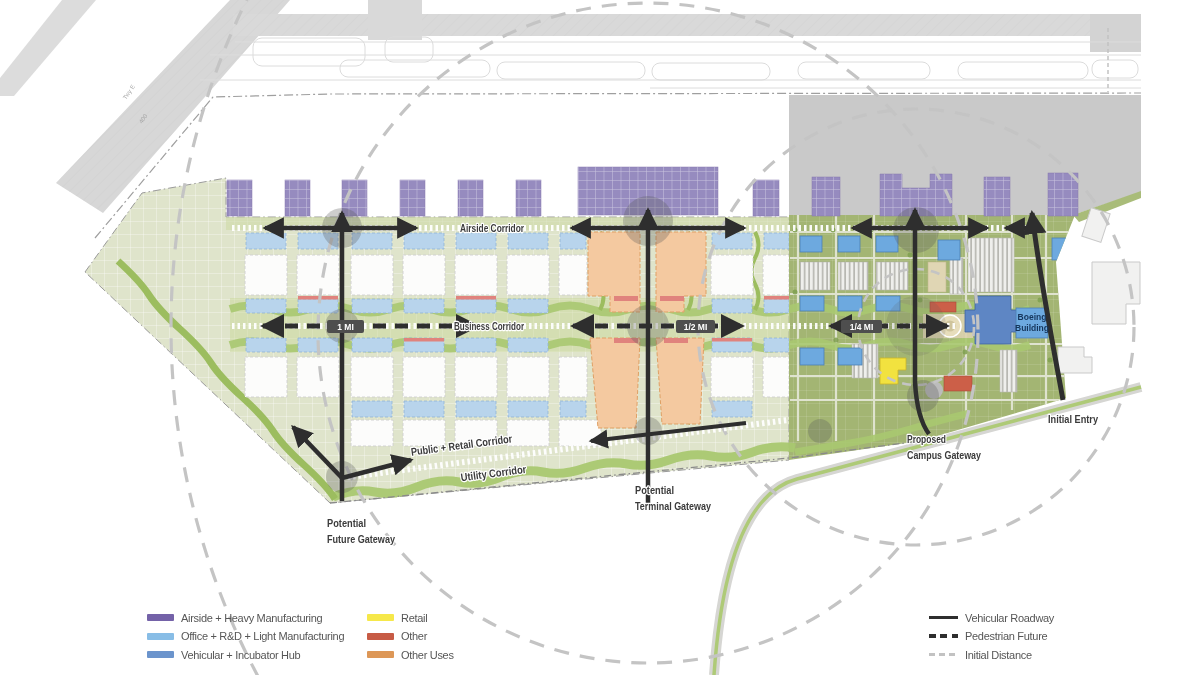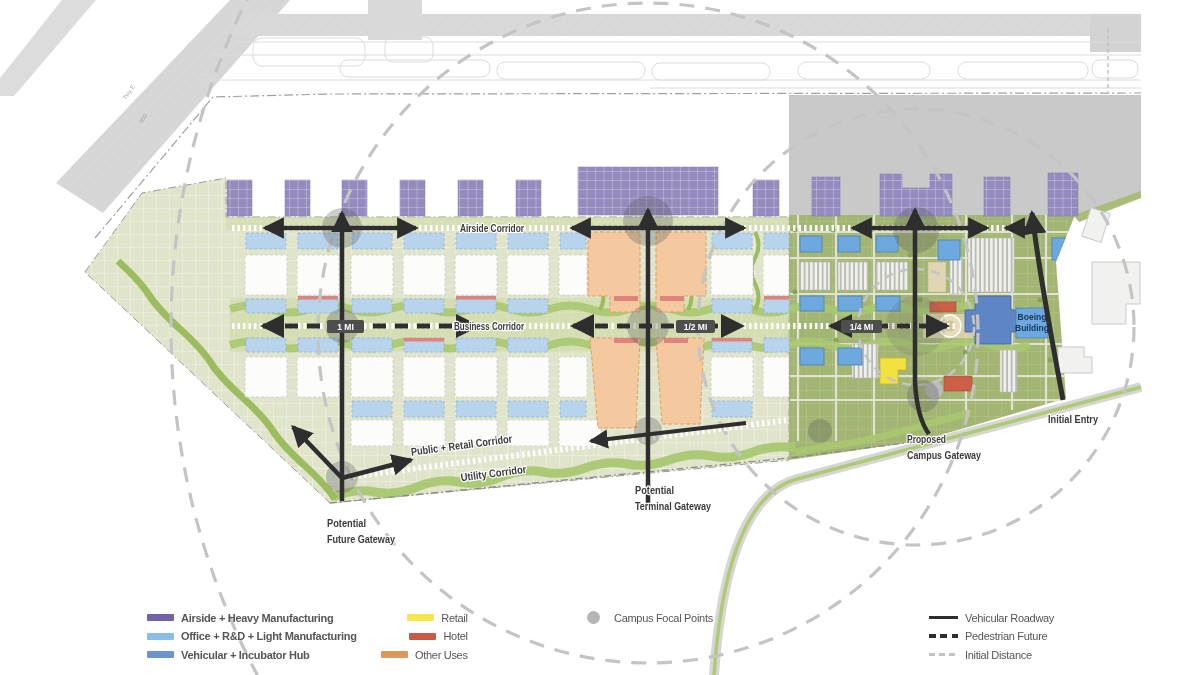--- a/index.html
+++ b/index.html
@@ -367,57 +367,51 @@
     <text class="map-label" x="635" y="510" textLength="76" lengthAdjust="spacingAndGlyphs">Terminal Gateway</text>
     <text class="map-label" x="907" y="443" textLength="39" lengthAdjust="spacingAndGlyphs">Proposed</text>
     <text class="map-label" x="907" y="459" textLength="74" lengthAdjust="spacingAndGlyphs">Campus Gateway</text>
     <text class="map-label" x="1048" y="423" textLength="50" lengthAdjust="spacingAndGlyphs">Initial Entry</text>
     <text class="bldg-label" text-anchor="middle" x="1032" y="320">Boeing</text>
     <text class="bldg-label" text-anchor="middle" x="1032" y="331">Building</text>
   </g>
 </svg>
 
 <div>
-  <div class="lg-col" style="left:147px;top:611px;font-weight:bold;">
+  <div class="lg-col" style="left:147px;top:611px;">
     <div class="lg-row">
       <span class="sw" style="background: rgb(116, 98, 168);"></span>
       <span class="lg-label">Airside + Heavy Manufacturing</span>
     </div>
     <div class="lg-row">
       <span class="sw" style="background: rgb(136, 189, 230);"></span>
       <span class="lg-label">Office + R&amp;D + Light Manufacturing</span>
     </div>
     <div class="lg-row">
       <span class="sw" style="background: rgb(107, 148, 204);"></span>
       <span class="lg-label">Vehicular + Incubator Hub</span>
     </div>
   </div>
 
-  <div class="lg-col" style="left:381px;top:611px;align-items:flex-end;">
+  <div class="lg-col" style="left:367px;top:611px;">
     <div class="lg-row">
       <span class="sw" style="background: rgb(246, 232, 74);"></span>
       <span class="lg-label">Retail</span>
     </div>
     <div class="lg-row">
       <span class="sw" style="background: rgb(199, 91, 69);"></span>
-      <span class="lg-label">Hotel</span>
+      <span class="lg-label">Other</span>
     </div>
     <div class="lg-row">
       <span class="sw" style="background: rgb(221, 151, 87);"></span>
       <span class="lg-label">Other Uses</span>
     </div>
   </div>
 
   <div class="lg-col" style="left:580px;top:611px;">
-    <div class="lg-row">
-      <span class="sw-wrap">
-            <span class="sw-circle" style="background: rgb(181, 181, 181);"></span>
-          </span>
-      <span class="lg-label">Campus Focal Points</span>
-    </div>
   </div>
 
   <div class="lg-col" style="left:929px;top:611px;">
     <div class="lg-row">
       <span class="ln ln-solid" style="border-top-color: rgb(46, 46, 46);"></span>
       <span class="lg-label">Vehicular Roadway</span>
     </div>
     <div class="lg-row">
       <span class="ln ln-dashb"></span>
       <span class="lg-label">Pedestrian Future</span>

